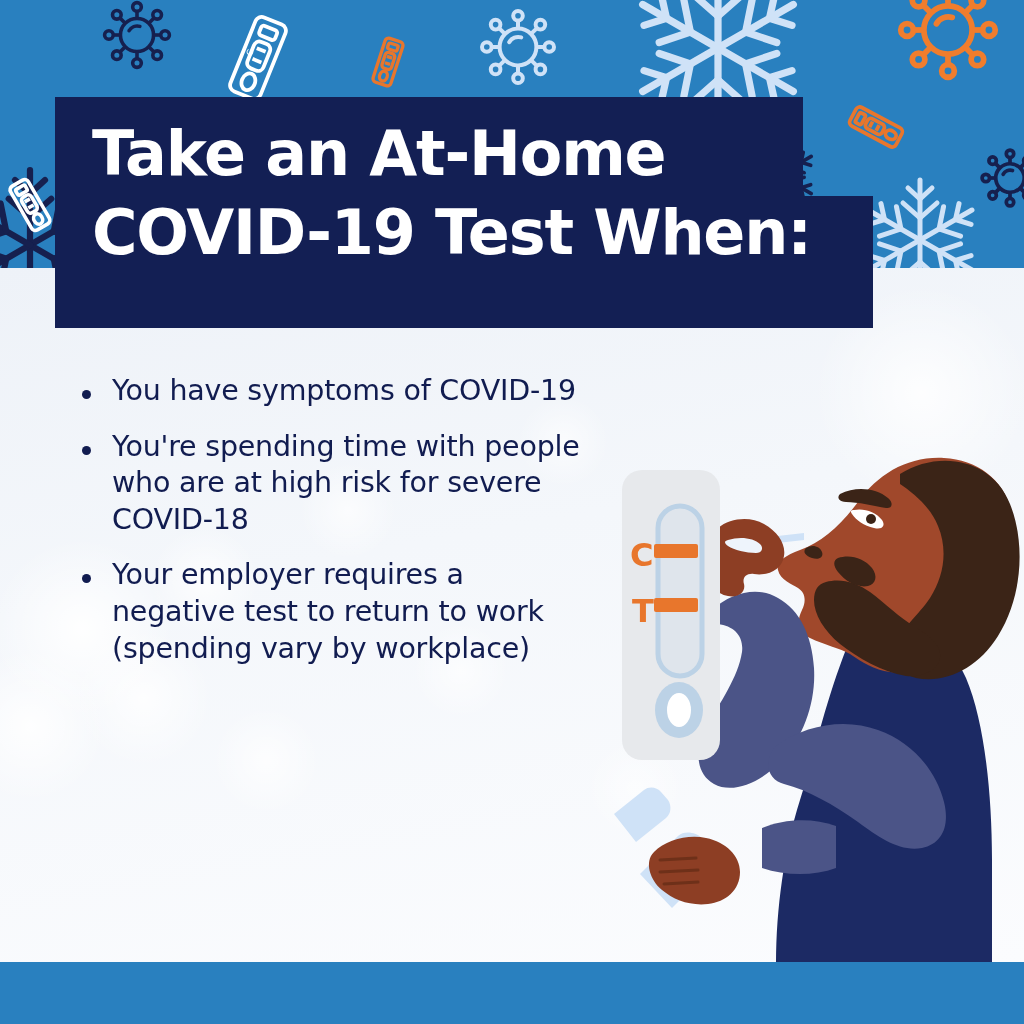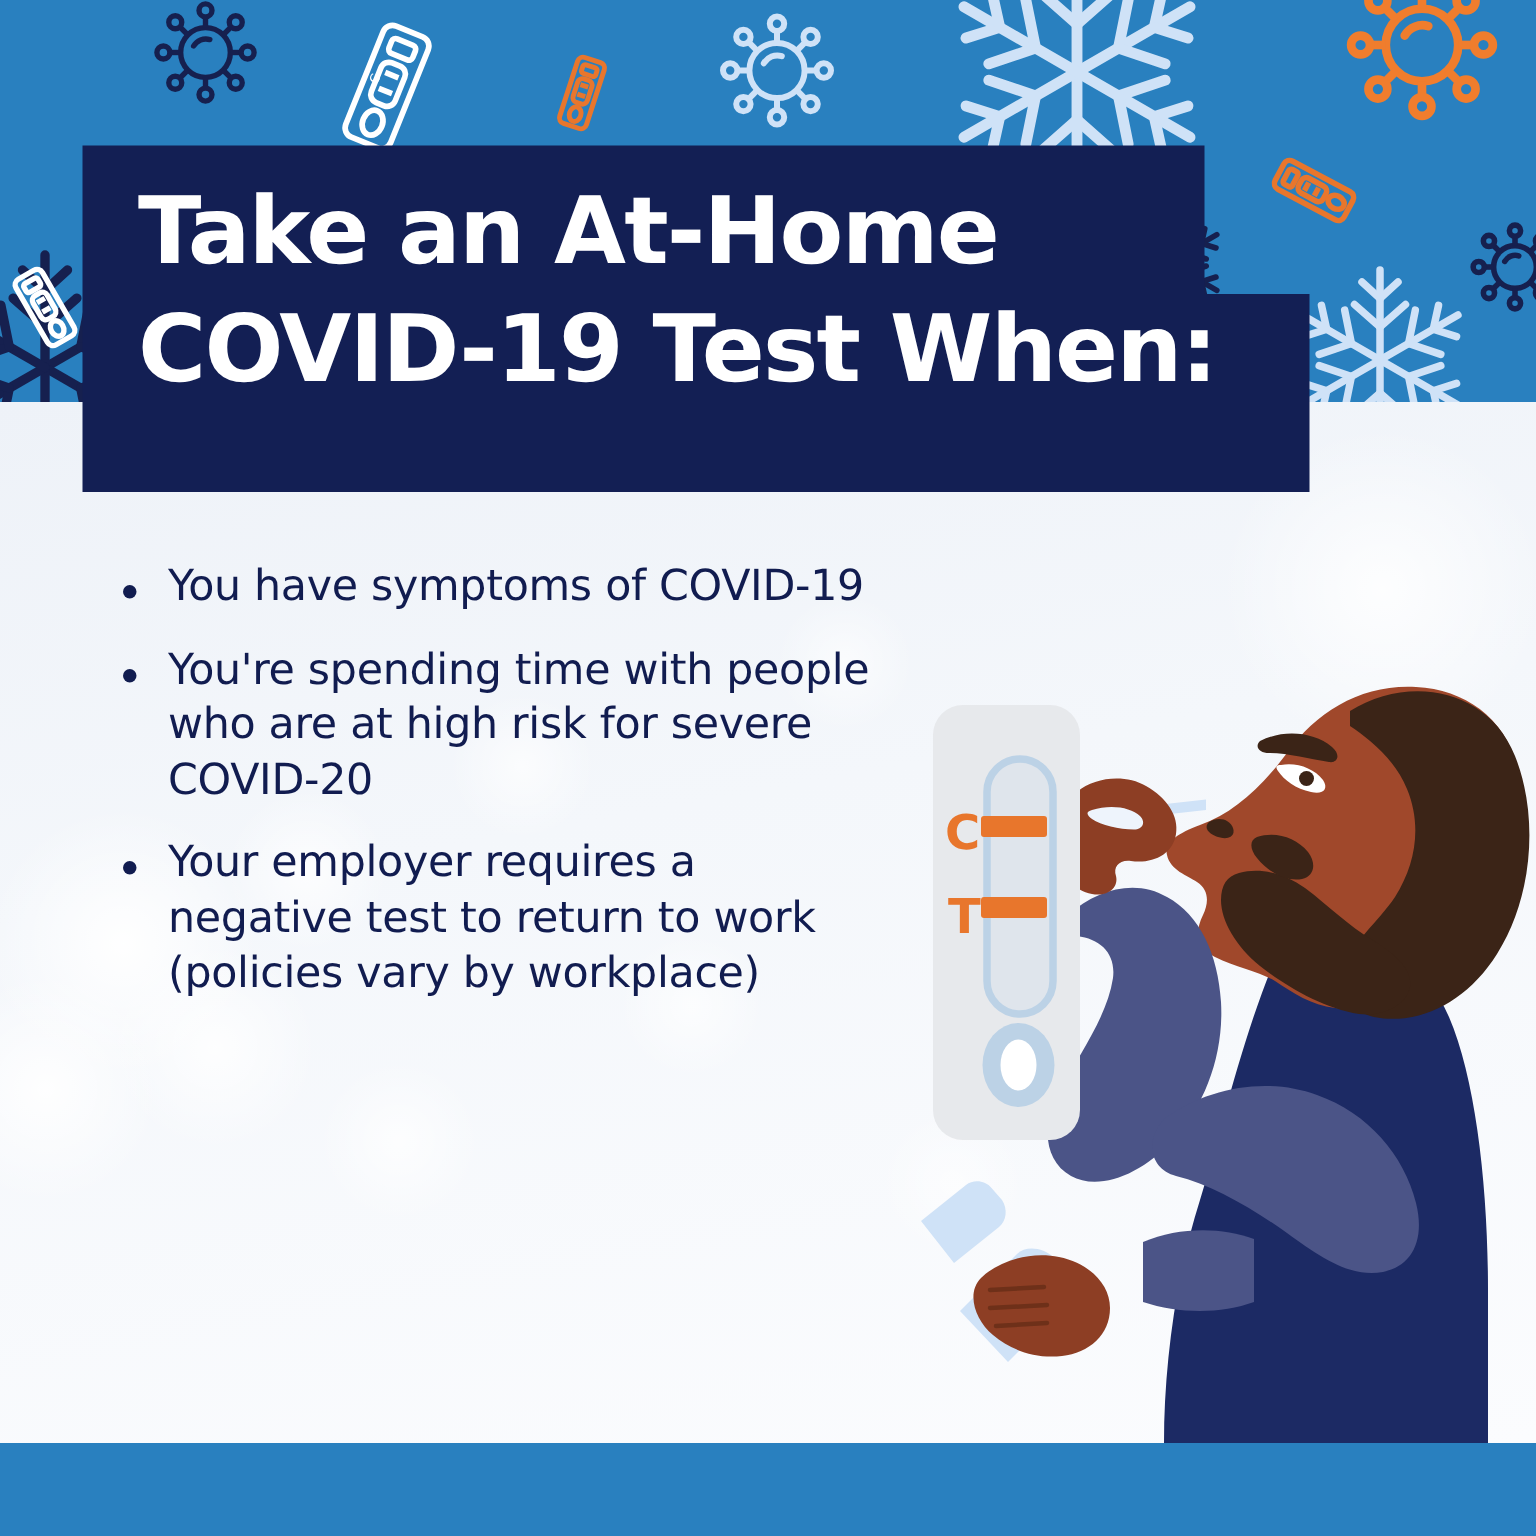--- a/index.html
+++ b/index.html
@@ -206,25 +206,25 @@
     <span class="title-row r2">COVID-19 Test When:</span>
   </div>
 
   <div class="bullets">
     <div class="bullet">
       <span class="dot"></span>
       <span class="txt">You have symptoms of COVID-19</span>
     </div>
     <div class="bullet">
       <span class="dot"></span>
-      <span class="txt">You're spending time with people who are at high risk for severe COVID-20</span>
+      <span class="txt">You're spending time with people who are at high risk for severe COVID-18</span>
     </div>
     <div class="bullet">
       <span class="dot"></span>
-      <span class="txt">Your employer requires a negative test to return to work (policies vary by workplace)</span>
+      <span class="txt">Your employer requires a negative test to return to work (spending vary by workplace)</span>
     </div>
   </div>
 
   <div class="illus">
     <svg width="424" height="522" viewBox="0 0 424 522">
 
       <path d="M258,182 C300,172 348,196 366,238 C384,280 392,352 392,420 L392,522 L176,522
                C176,470 184,410 200,360 C214,316 230,240 258,182 Z" fill="#1c2a64"></path>
 
       <path d="M236,148 C252,150 278,160 296,176 C312,190 318,206 312,218

